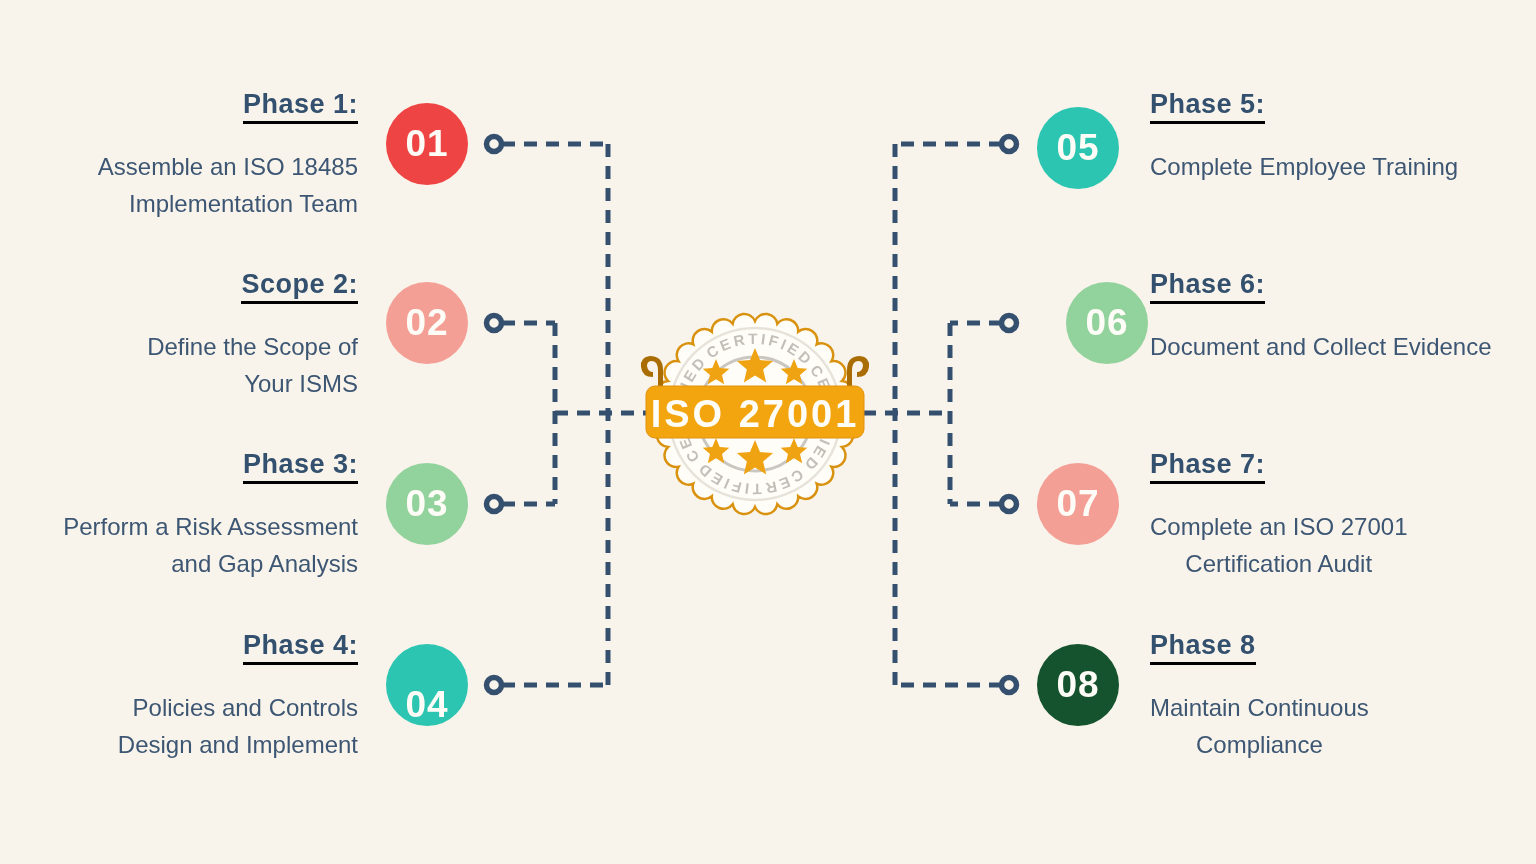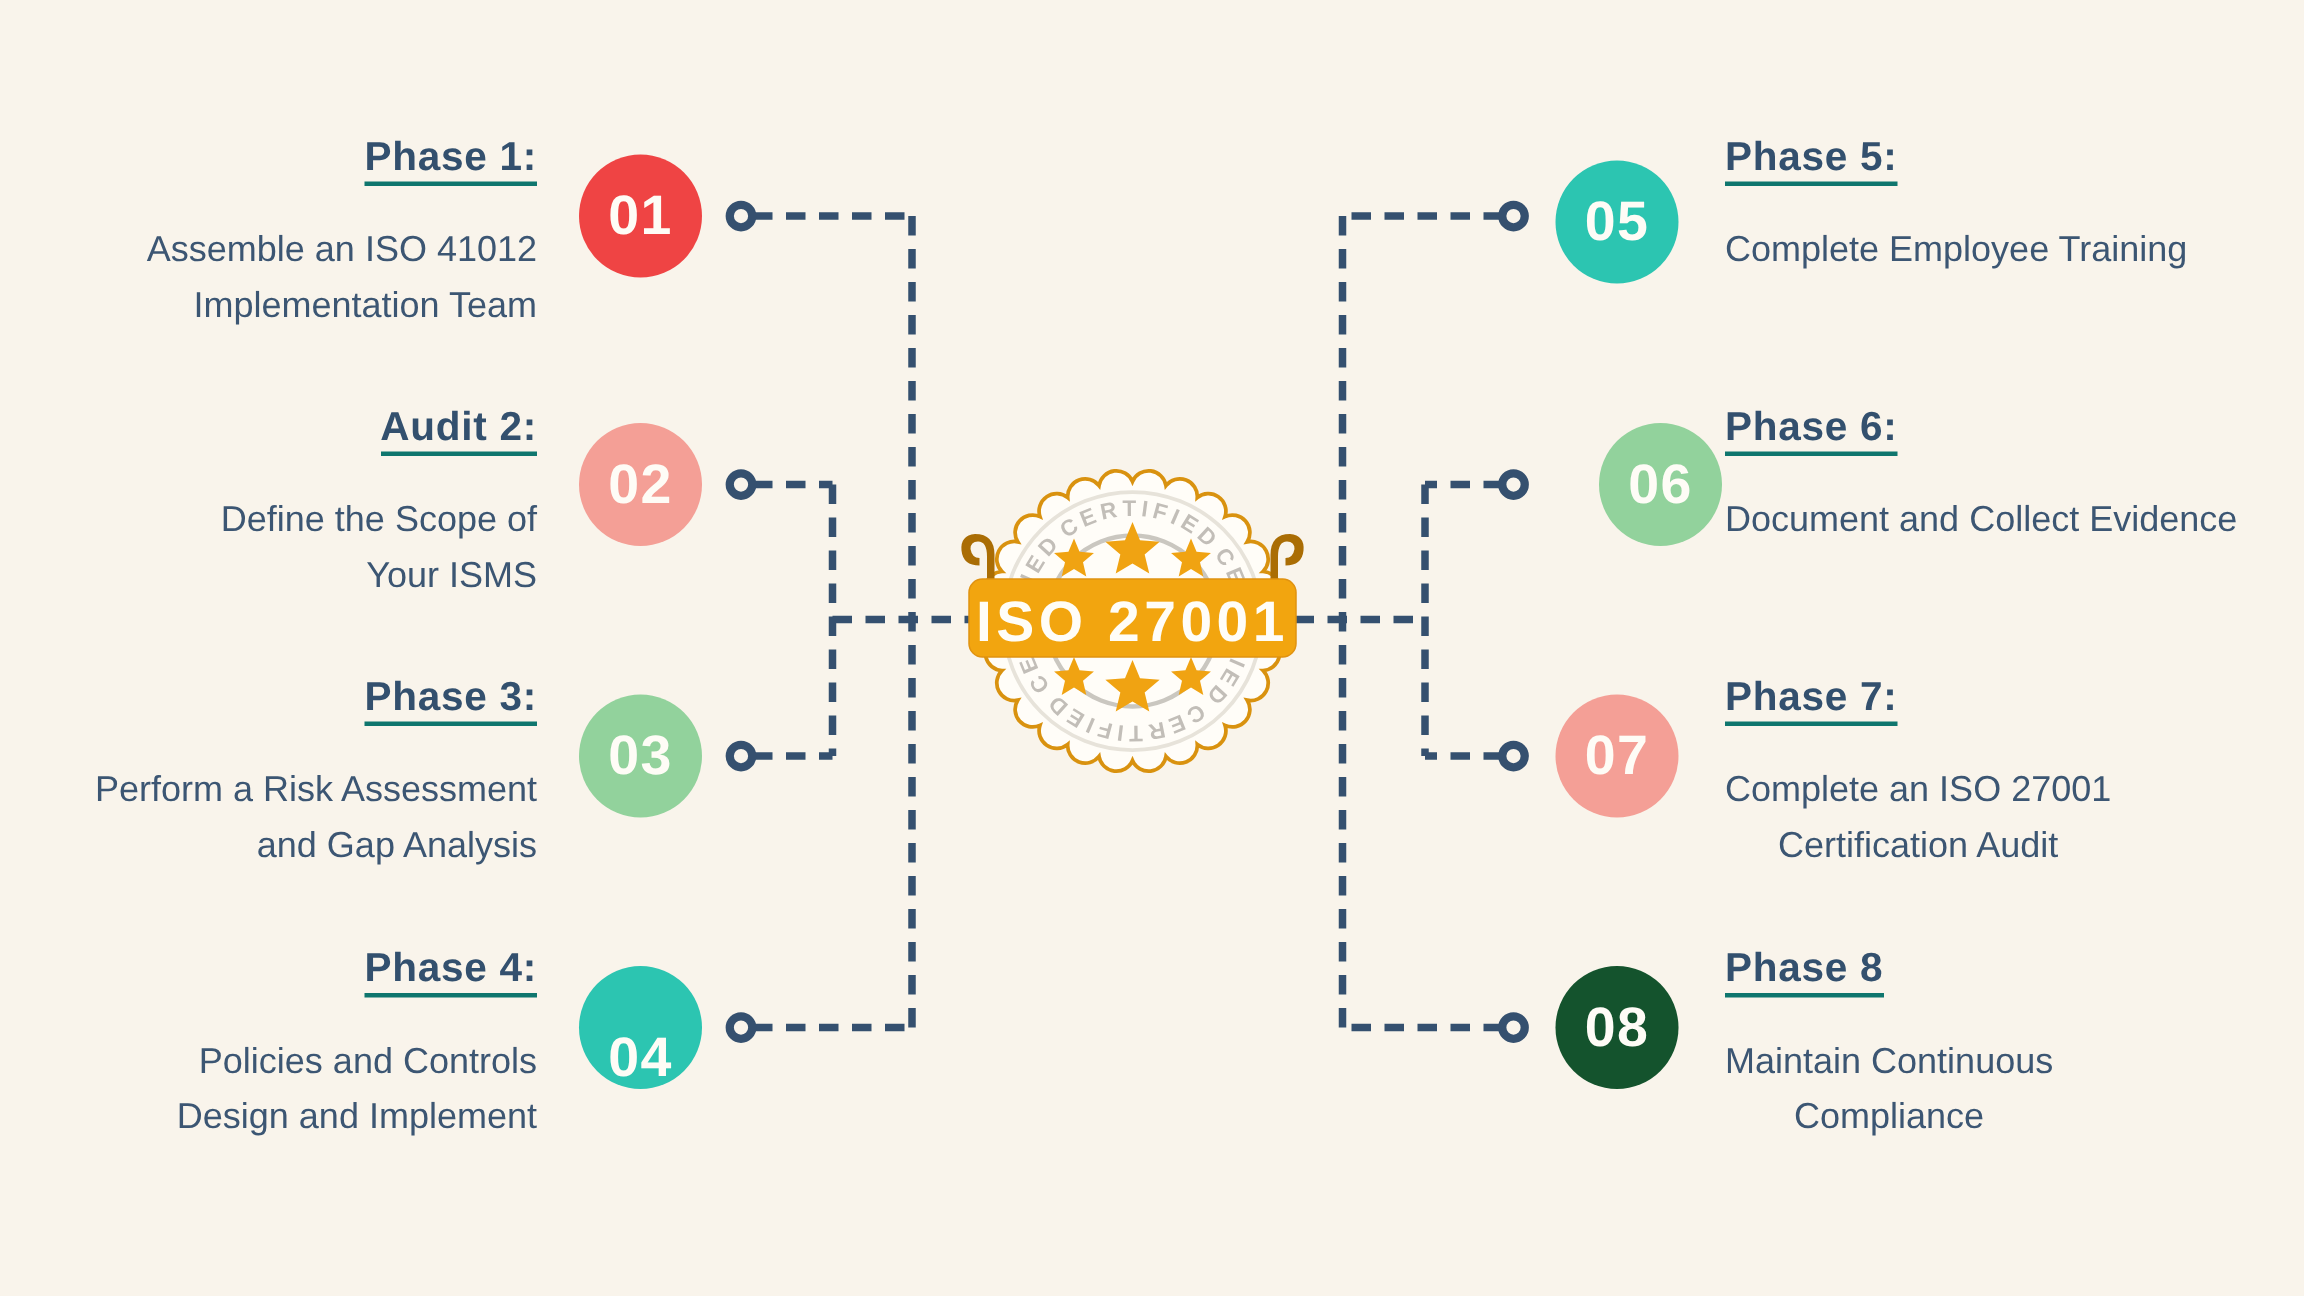--- a/index.html
+++ b/index.html
@@ -17,21 +17,21 @@
   .ring-text{font-size:15px;letter-spacing:3px;fill:#c2beb8;font-weight:bold;}
   .star{fill:#f0a312;}
   .curl{fill:#aa6d04;}
   .ribbon{fill:#f2a50f;stroke:#e09210;stroke-width:1;}
   .ribbon-text{font-size:38px;font-weight:bold;letter-spacing:3px;fill:#fffdf7;}
   .phase{position:absolute;display:flex;flex-direction:column;}
   .phase.left{align-items:flex-end;text-align:right;}
   .phase.right{align-items:flex-start;text-align:center;}
   .ph-head{
     font-size:27px;font-weight:bold;color:#33506e;line-height:32px;
-    letter-spacing:.5px;border-bottom:3px solid #0f766e;padding-bottom:1px;
+    letter-spacing:.5px;border-bottom:3px solid #000000;padding-bottom:1px;
   }
   .ph-body{margin-top:25px;font-size:24px;line-height:36.5px;color:#3c5673;}
   .num-circle{
     position:absolute;width:82px;height:82px;border-radius:50%;
     display:flex;align-items:center;justify-content:center;
     color:#fefcf6;font-size:37px;font-weight:bold;letter-spacing:1px;
   }
 </style>
 </head>
 <body>
@@ -77,30 +77,30 @@
       <path class="curl" d="M663,391 L663,370 Q663,356 650,356 Q640,357 641,367 Q642,377 653,377 L653,372 Q648,372 647,366 Q647,361 652,361 Q658,361 658,371 L658,391 Z"></path>
       <path class="curl" d="M847,391 L847,370 Q847,356 860,356 Q870,357 869,367 Q868,377 857,377 L857,372 Q862,372 863,366 Q863,361 858,361 Q852,361 852,371 L852,391 Z"></path>
       <rect class="ribbon" x="646" y="386" width="218" height="52" rx="9"></rect>
       <text class="ribbon-text" x="755" y="427" text-anchor="middle">ISO 27001</text>
     </g>
   </svg>
 
   <div class="phase left" style="top:88px;right:1178px">
     <div class="ph-head">Phase 1:</div>
     <div class="ph-body">
-      <div>Assemble an ISO 41012</div>
+      <div>Assemble an ISO 18485</div>
       <div>Implementation Team</div>
     </div>
   </div>
   <div class="num-circle" style="left: 386px; top: 103px; background-color: #ef4444;">
     <span>01</span>
   </div>
 
   <div class="phase left" style="top:268px;right:1178px">
-    <div class="ph-head">Audit 2:</div>
+    <div class="ph-head">Scope 2:</div>
     <div class="ph-body">
       <div>Define the Scope of</div>
       <div>Your ISMS</div>
     </div>
   </div>
   <div class="num-circle" style="left: 386px; top: 282px; background-color: rgb(244, 159, 150);">
     <span>02</span>
   </div>
 
   <div class="phase left" style="top:448px;right:1178px">

